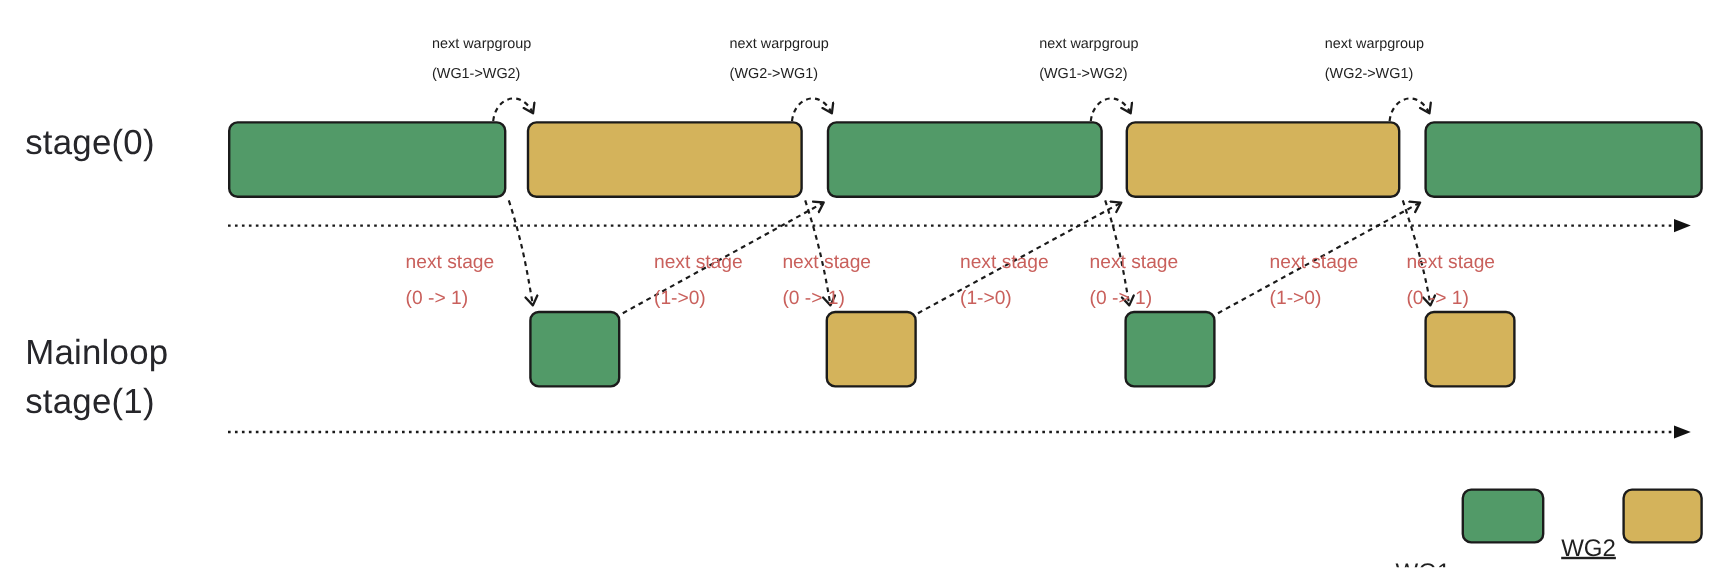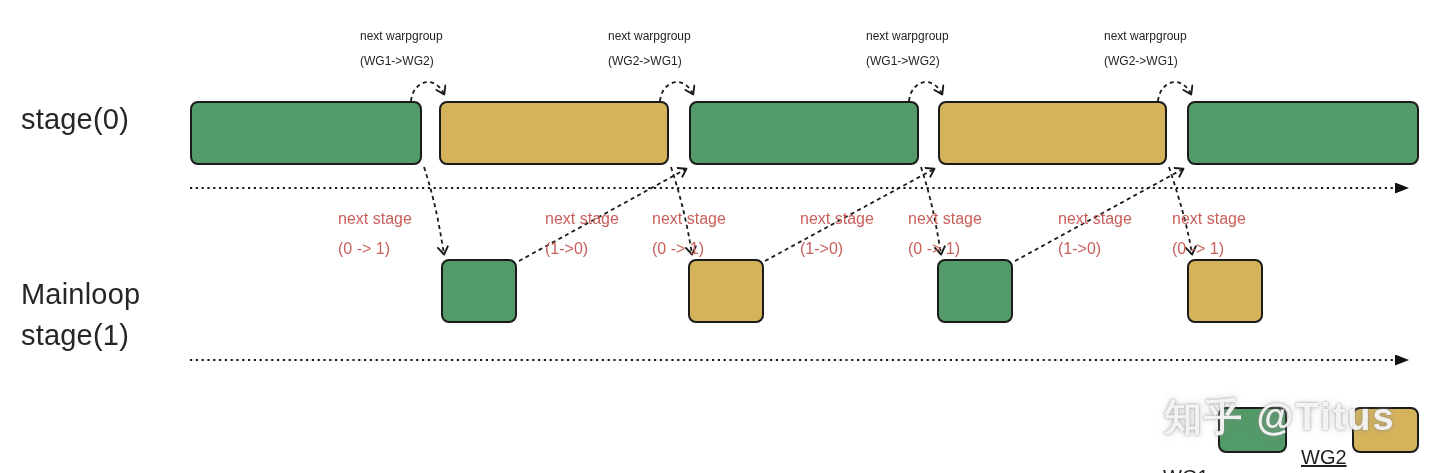--- a/index.html
+++ b/index.html
@@ -159,14 +159,13 @@
         <div>next stage</div>
         <div>(0 -&gt; 1)</div>
       </div>
     </div>
 
   <div class="legend-text" id="legend-wg1-text" style="left: 1163px; top: 422px;">WG1</div>
   <div class="legend-swatch" id="legend-wg1-swatch" style="left: 1218px; top: 407px; width: 69px; height: 46px; background: rgb(82, 154, 104);"></div>
   <div class="legend-text" id="legend-wg2-text" style="left: 1301px; top: 402px; text-decoration: underline;">WG2</div>
   <div class="legend-swatch" id="legend-wg2-swatch" style="left: 1352px; top: 407px; width: 67px; height: 46px; background: rgb(212, 179, 91);"></div>
 
-  <div id="watermark" style="left: 1164px; top: 392px;">知乎 @Titus</div>
 </div>
 
 </body></html>

